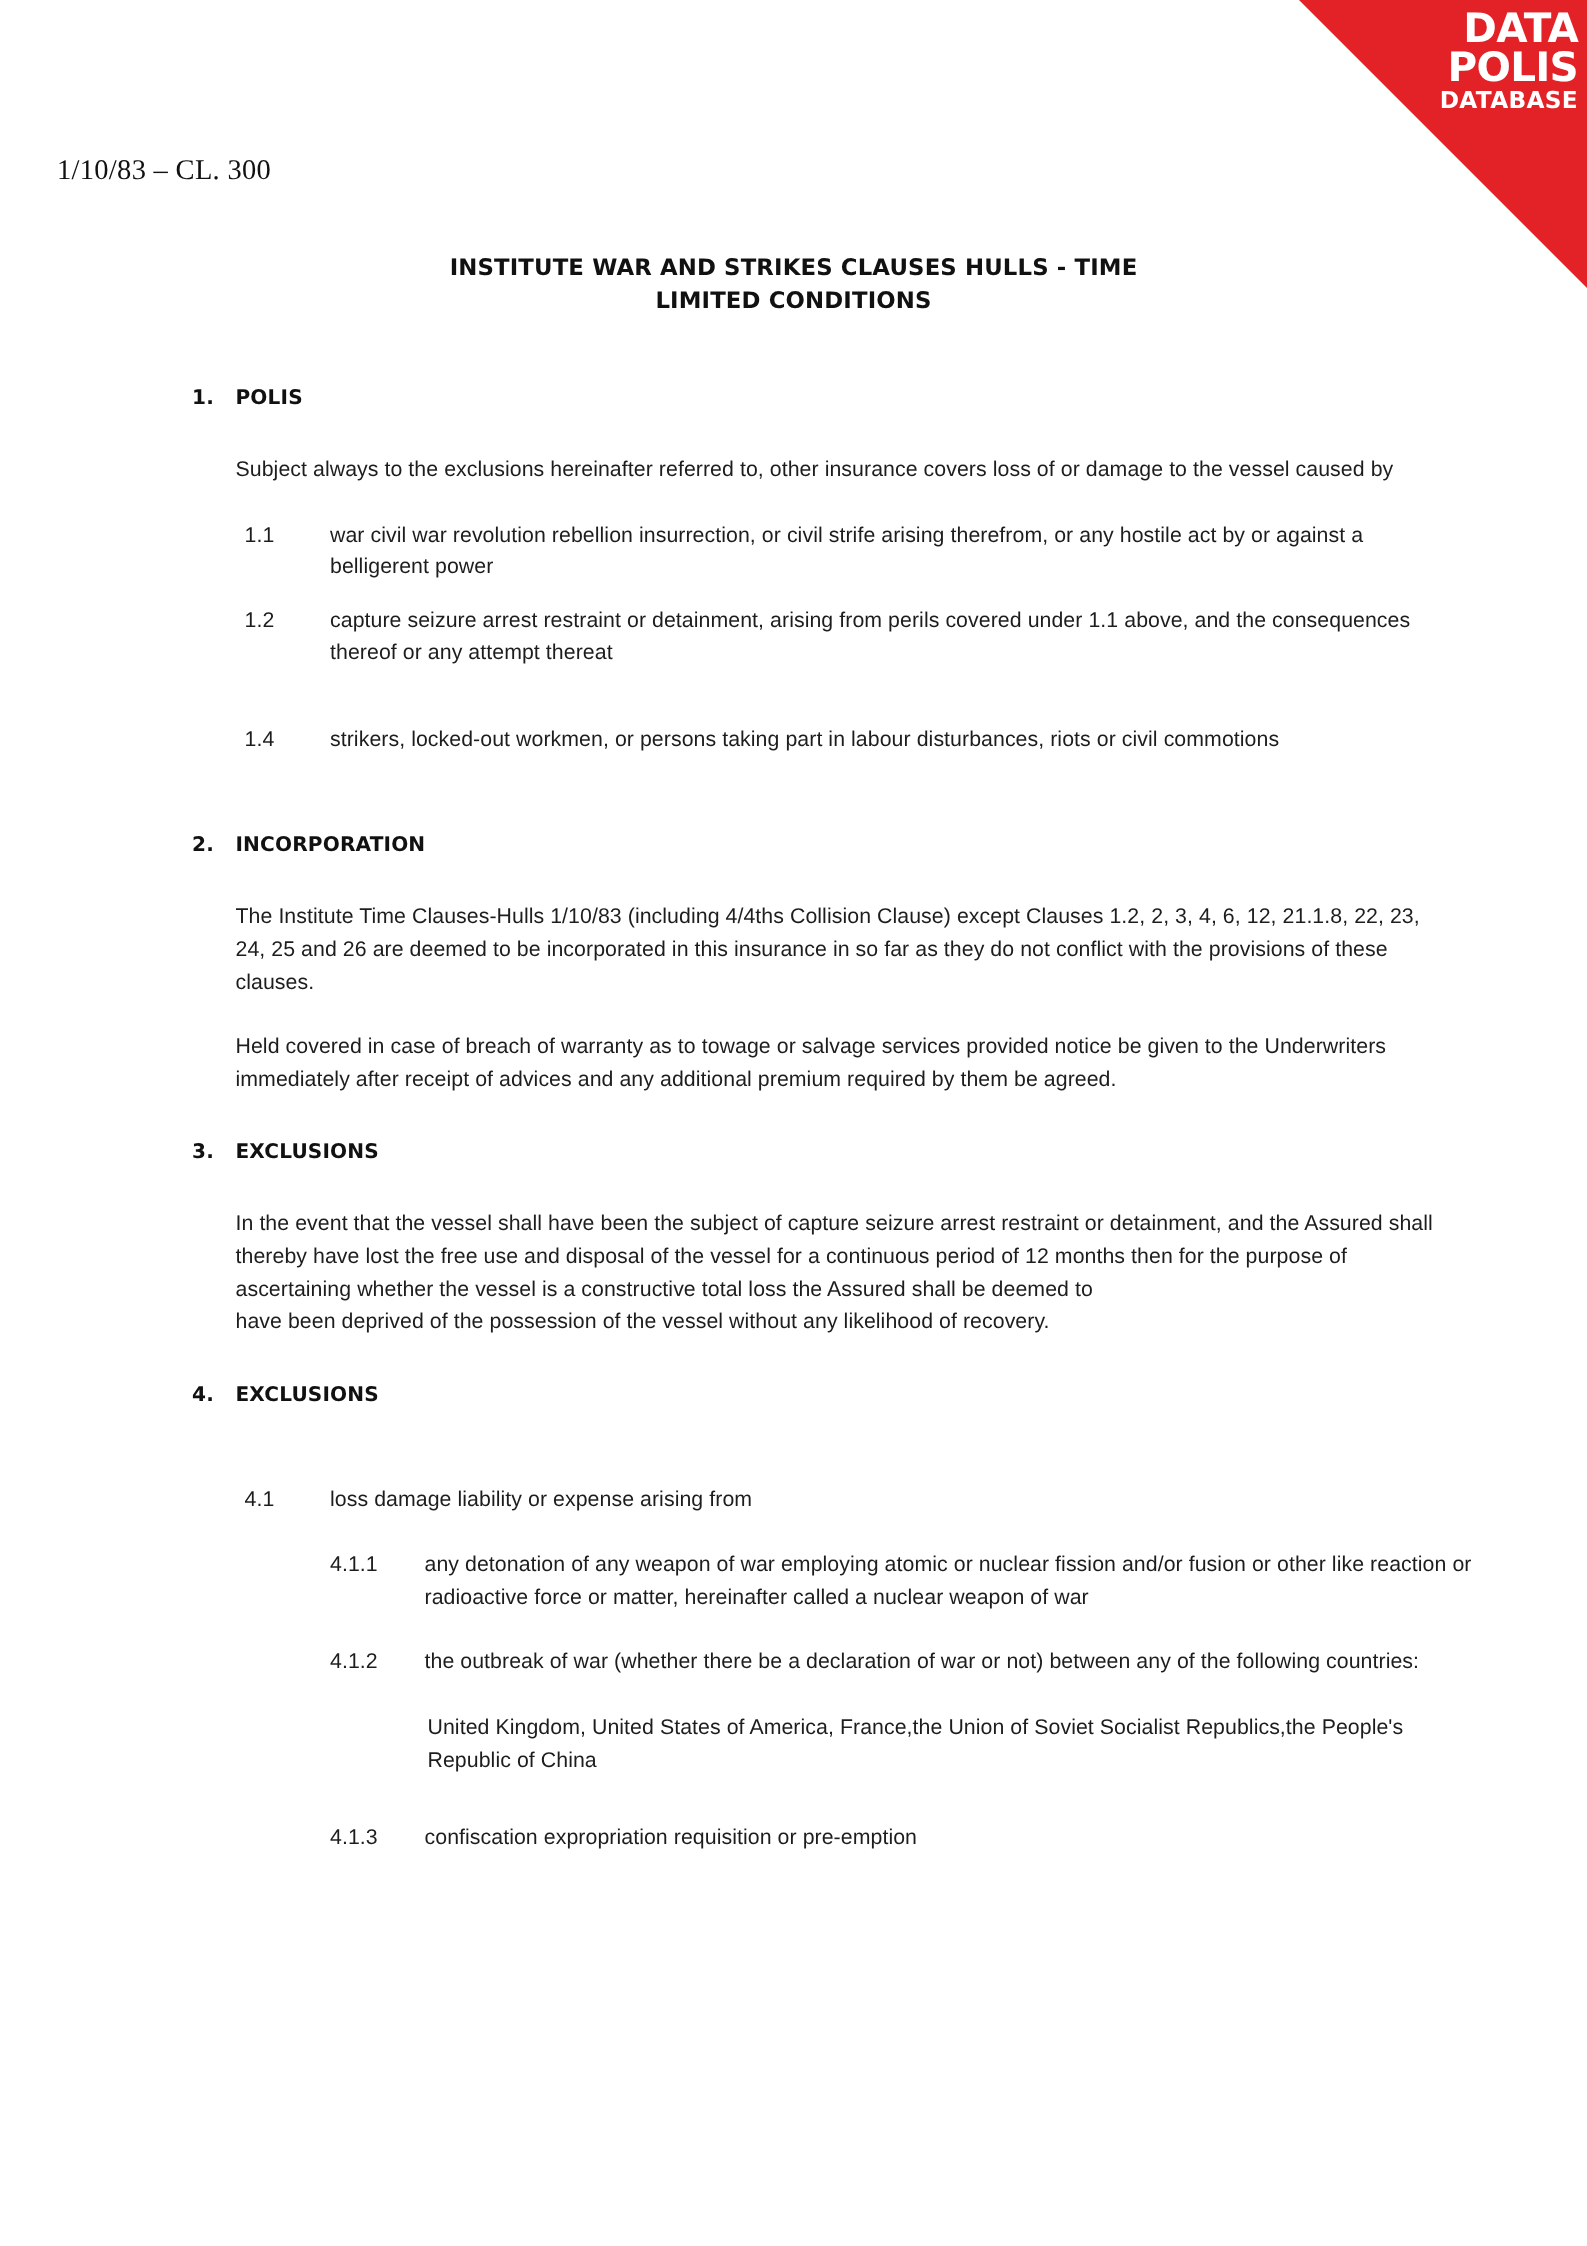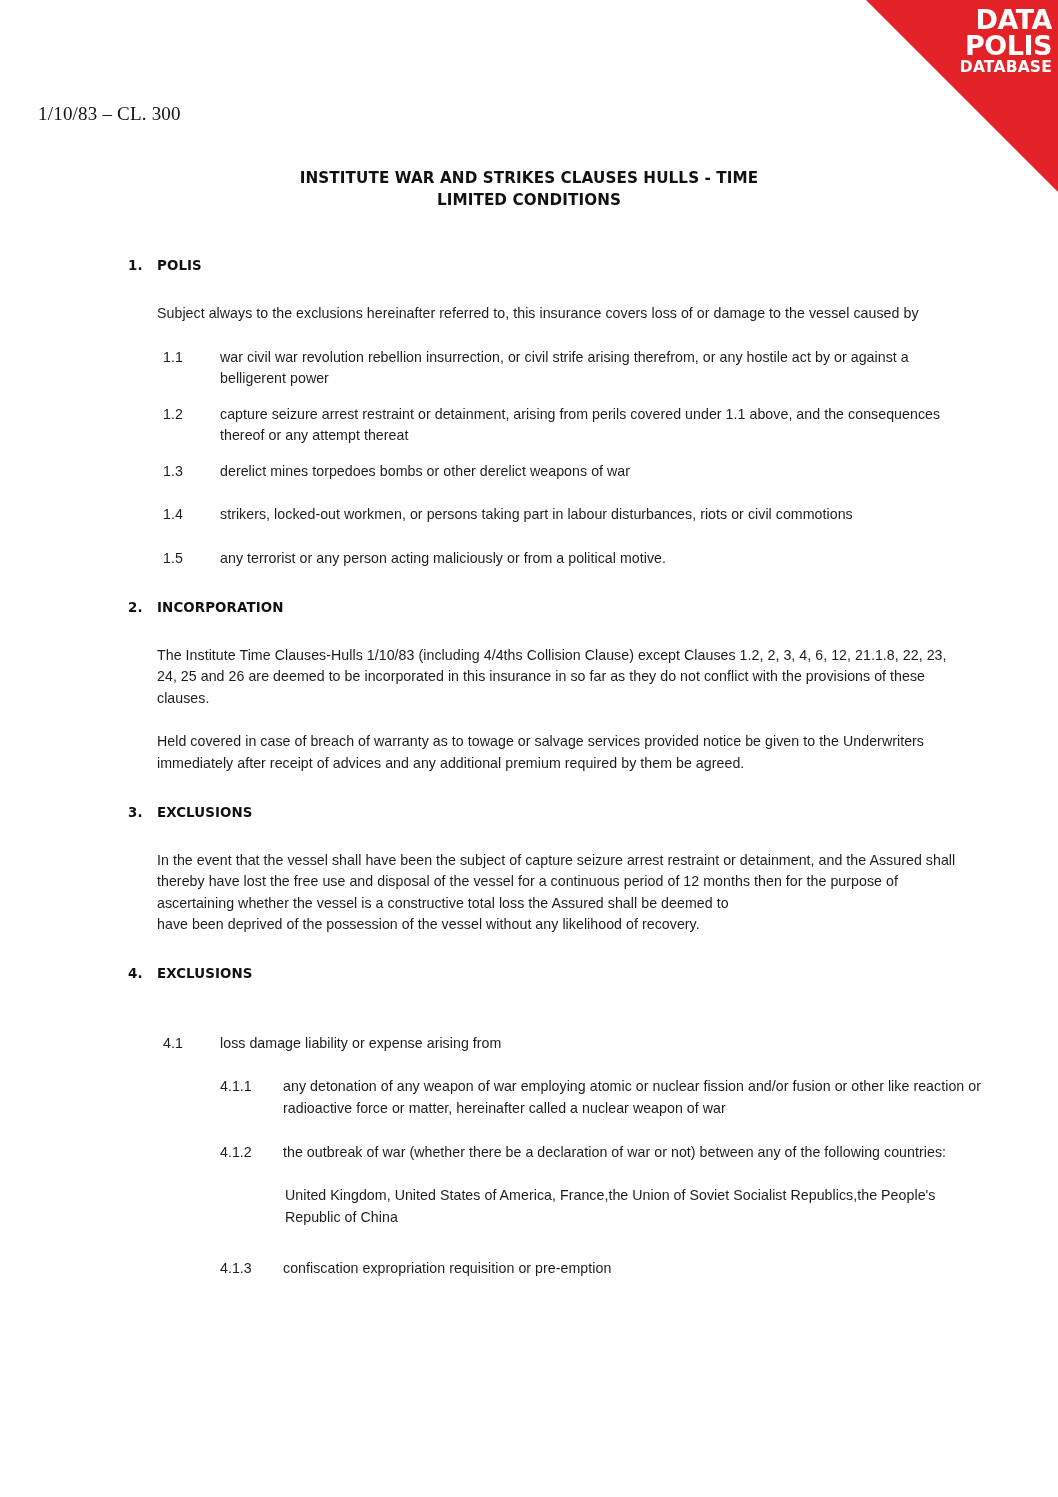--- a/index.html
+++ b/index.html
@@ -211,56 +211,48 @@
   <div class="content">
 
     <div class="section">
       <div class="section-heading">
         <span class="sec-num">1.</span>
         <span class="sec-title">POLIS</span>
       </div>
 
       <div class="gap-lg"></div>
 
-      <div class="body-para">Subject always to the exclusions hereinafter referred to, this insurance covers loss of or damage to the vessel caused by</div>
+      <div class="body-para">Subject always to the exclusions hereinafter referred to, other insurance covers loss of or damage to the vessel caused by</div>
 
       <div class="gap-md"></div>
 
       <div class="clause level-1">
         <span class="cl-num">1.1</span>
         <span class="cl-text">war civil war revolution rebellion insurrection, or civil strife arising therefrom, or any hostile act by or against a belligerent power</span>
       </div>
 
       <div class="gap-sm"></div>
 
       <div class="clause level-1">
         <span class="cl-num">1.2</span>
         <span class="cl-text">capture seizure arrest restraint or detainment, arising from perils covered under 1.1 above, and the consequences thereof or any attempt thereat</span>
       </div>
 
       <div class="gap-sm"></div>
 
-      <div class="clause level-1">
-        <span class="cl-num">1.3</span>
-        <span class="cl-text">derelict mines torpedoes bombs or other derelict weapons of war</span>
-      </div>
 
       <div class="gap-md"></div>
 
       <div class="clause level-1">
         <span class="cl-num">1.4</span>
         <span class="cl-text">strikers, locked-out workmen, or persons taking part in labour disturbances, riots or civil commotions</span>
       </div>
 
       <div class="gap-md"></div>
 
-      <div class="clause level-1">
-        <span class="cl-num">1.5</span>
-        <span class="cl-text">any terrorist or any person acting maliciously or from a political motive.</span>
-      </div>
     </div>
 
     <div class="gap-lg"></div>
 
     <div class="section">
       <div class="section-heading">
         <span class="sec-num">2.</span>
         <span class="sec-title">INCORPORATION</span>
       </div>
 

